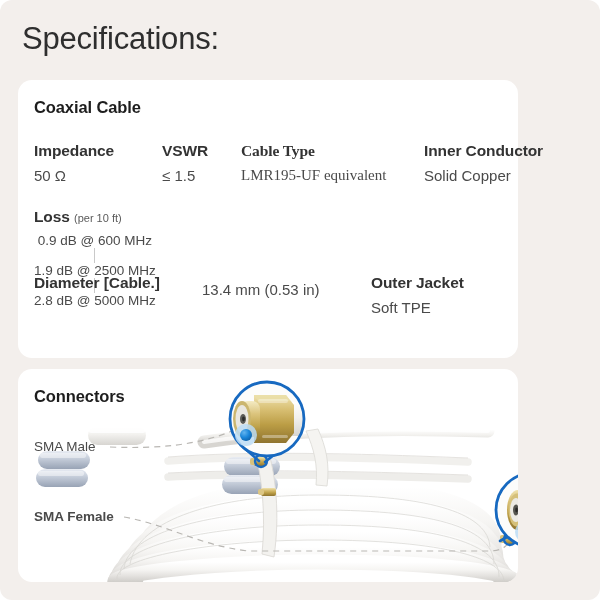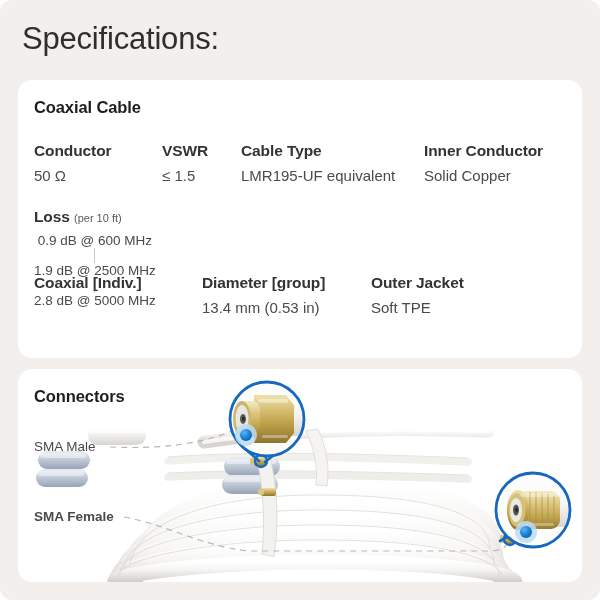--- a/index.html
+++ b/index.html
@@ -35,21 +35,21 @@
     font-weight: 400;
     color: #2e2e2e;
     letter-spacing: -0.2px;
     white-space: nowrap;
   }
 
   
   .card {
     position: absolute;
     left: 18px;
-    width: 564px;
+    width: 500px;
     background: #ffffff;
     border-radius: 14px;
     box-sizing: border-box;
   }
   #card-specs {
     top: 80px;
     height: 278px;
   }
   #card-connectors {
     top: 369px;
@@ -92,21 +92,21 @@
     margin-top: 7px;
     font-size: 15px;
     font-weight: 400;
     color: #4a4a4a;
     white-space: nowrap;
   }
 
   
   #col-impedance       { left: 16px;  }
   #col-vswr            { left: 144px; }
-  #col-cable-type      { left: 223px; }
+  #col-cable-type      { left: 223px; font-family: Liberation Serif, serif; }
   #col-inner-conductor { left: 406px; }
 
   
   #col-diam-indiv { left: 16px;  }
   #col-diam-group { left: 184px; }
   #col-outer-jacket { left: 353px; }
 
   
   #loss-block {
     position: absolute;
@@ -168,21 +168,21 @@
 
   <div class="page-title">Specifications:</div>
 
   <div class="card" id="card-specs">
 
     <div class="card-heading">Coaxial Cable</div>
 
     <div class="spec-row" id="row-1">
 
       <div class="spec-col" id="col-impedance">
-        <div class="spec-label">Conductor</div>
+        <div class="spec-label">Impedance</div>
         <div class="spec-value">50 Ω</div>
       </div>
 
       <div class="spec-col" id="col-vswr">
         <div class="spec-label">VSWR</div>
         <div class="spec-value">≤ 1.5</div>
       </div>
 
       <div class="spec-col" id="col-cable-type">
         <div class="spec-label">Cable Type</div>
@@ -206,25 +206,24 @@
         <span class="loss-sep"></span>
         <span>1.9 dB @ 2500 MHz</span>
         <span class="loss-sep"></span>
         <span>2.8 dB @ 5000 MHz</span>
       </div>
     </div>
 
     <div class="spec-row" id="row-3">
 
       <div class="spec-col" id="col-diam-indiv">
-        <div class="spec-label">Coaxial [Indiv.]</div>
+        <div class="spec-label">Diameter [Cable.]</div>
       </div>
 
       <div class="spec-col" id="col-diam-group">
-        <div class="spec-label">Diameter [group]</div>
         <div class="spec-value">13.4 mm (0.53 in)</div>
       </div>
 
       <div class="spec-col" id="col-outer-jacket">
         <div class="spec-label">Outer Jacket</div>
         <div class="spec-value">Soft TPE</div>
       </div>
 
     </div>
 

